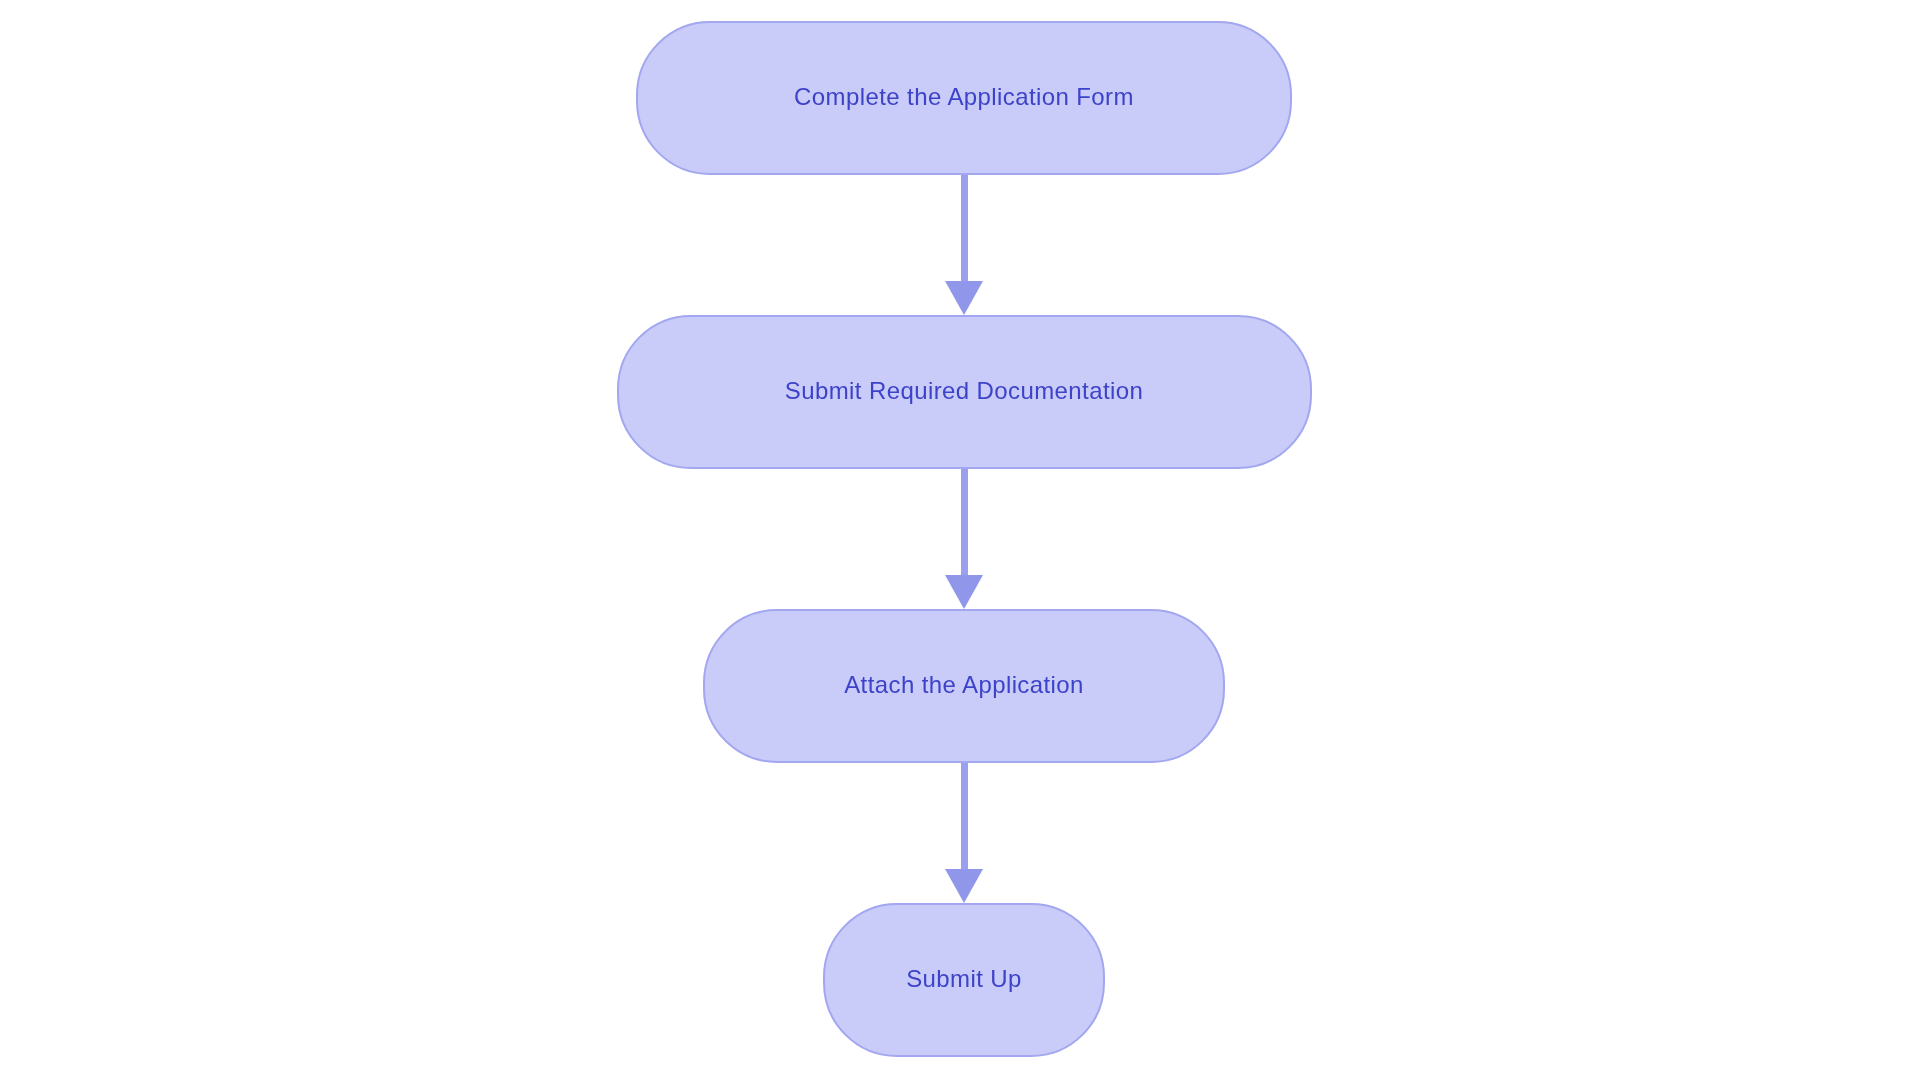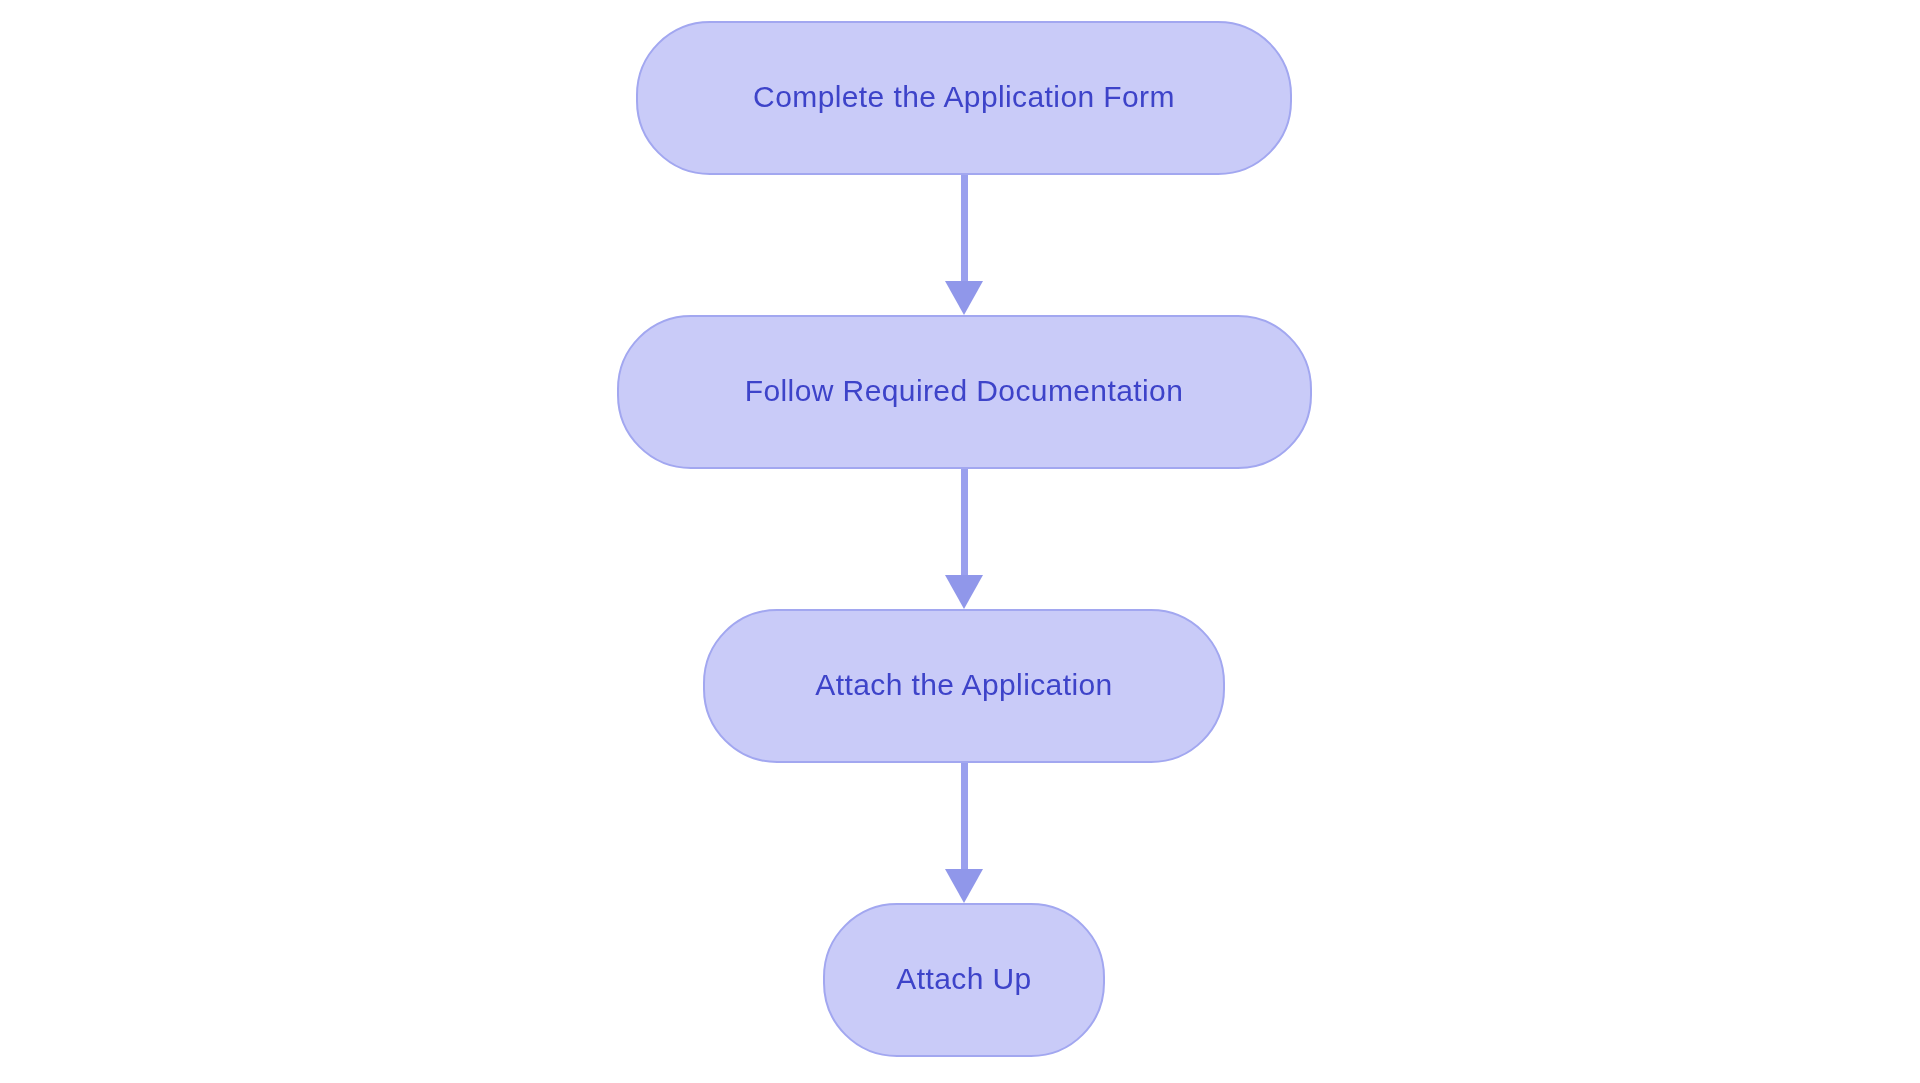--- a/index.html
+++ b/index.html
@@ -29,21 +29,21 @@
     height: 154px;
     border-radius: 74px;
     background: var(--node-fill, #c9cbf8);
     border: 2px solid var(--node-border, #a2a7f0);
     display: flex;
     align-items: center;
     justify-content: center;
     flex: 0 0 auto;
   }
   .node-label {
-    font-size: 30px;
+    font-size: 24px;
     letter-spacing: 0.4px;
     color: var(--node-text, #3d43c9);
     white-space: nowrap;
     line-height: 1;
     padding-bottom: 2px;
   }
   .n1 { width: 656px; }
   .n2 { width: 695px; }
   .n3 { width: 522px; }
   .n4 { width: 282px; }
@@ -78,34 +78,34 @@
   <div class="node n1">
     <span class="node-label">Complete the Application Form</span>
   </div>
 
   <div class="arrow">
     <div class="arrow-line"></div>
     <div class="arrow-head"></div>
   </div>
 
   <div class="node n2">
-    <span class="node-label">Follow Required Documentation</span>
+    <span class="node-label">Submit Required Documentation</span>
   </div>
 
   <div class="arrow">
     <div class="arrow-line"></div>
     <div class="arrow-head"></div>
   </div>
 
   <div class="node n3">
     <span class="node-label">Attach the Application</span>
   </div>
 
   <div class="arrow">
     <div class="arrow-line"></div>
     <div class="arrow-head"></div>
   </div>
 
   <div class="node n4">
-    <span class="node-label">Attach Up</span>
+    <span class="node-label">Submit Up</span>
   </div>
 
 </div>
 
 </body></html>

